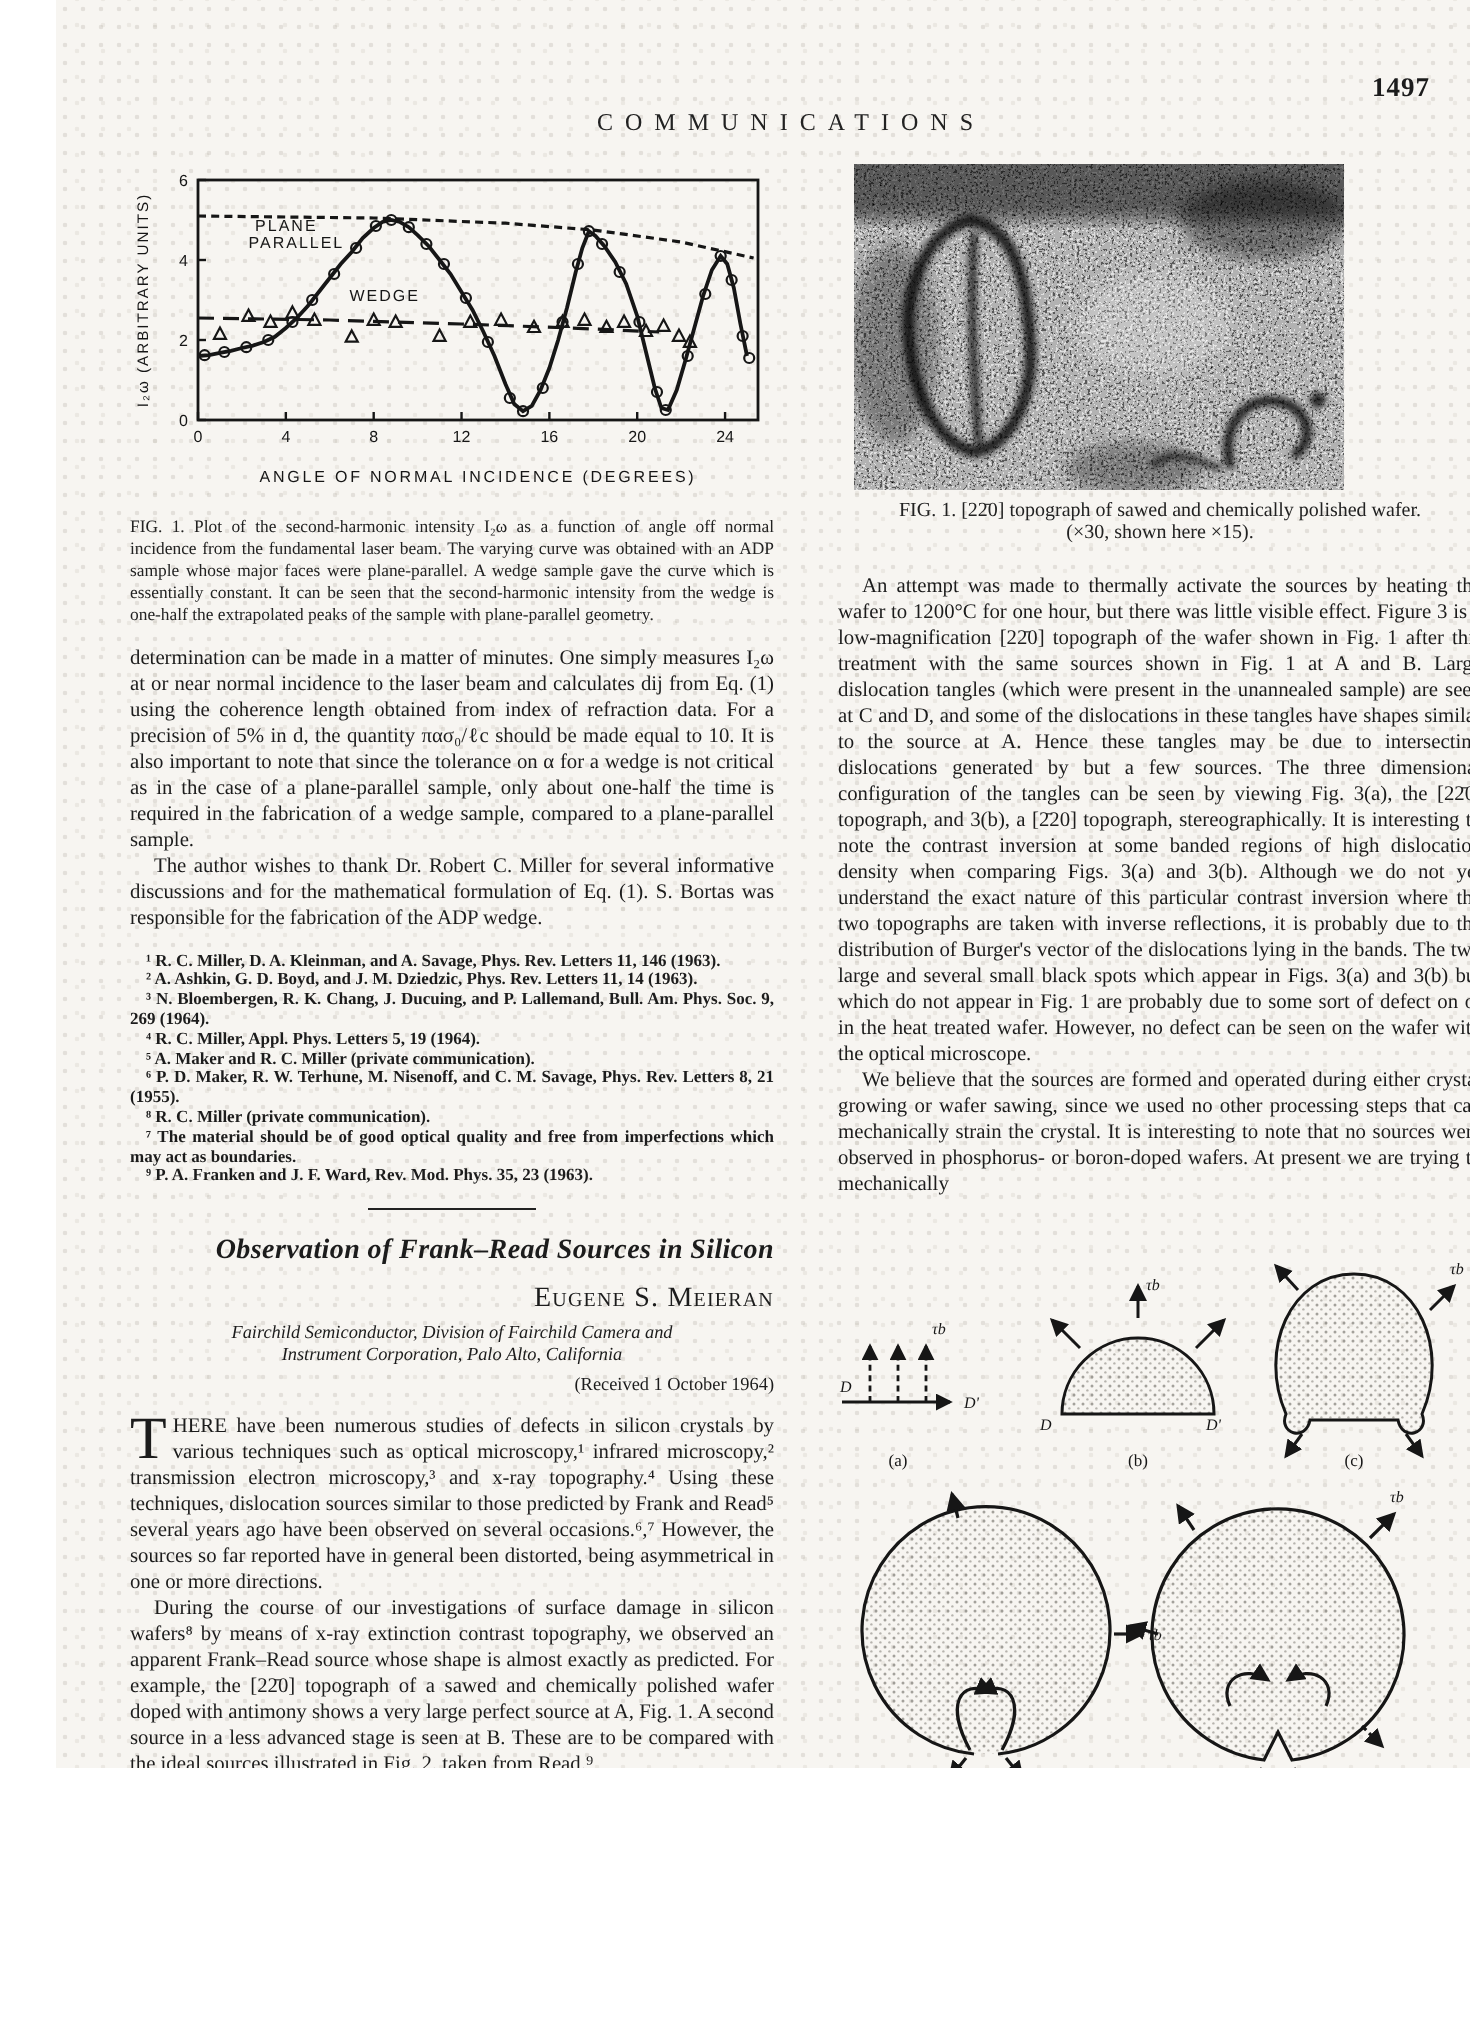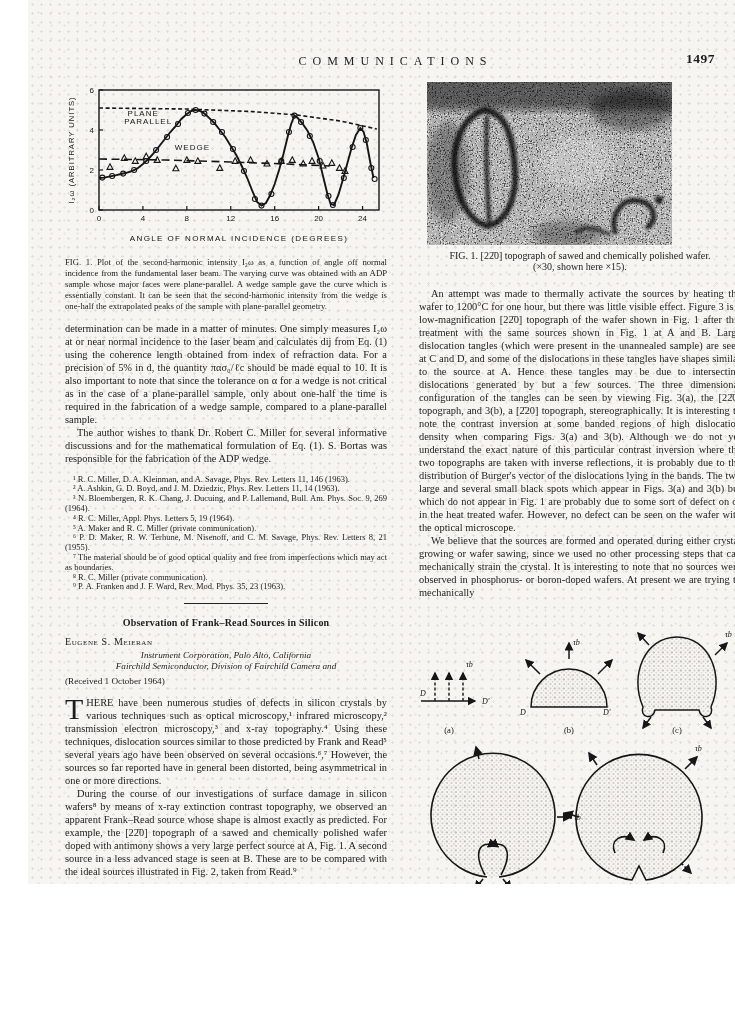--- a/index.html
+++ b/index.html
@@ -6,35 +6,35 @@
   body{font-family:"Liberation Serif","DejaVu Serif",serif;color:#1c1c1c;}
   .page{position:relative;width:735px;height:884px;overflow:hidden;
     background-color:#f7f5f1;
     background-image:
       radial-gradient(circle, rgba(185,180,170,0.33) 1px, transparent 1.3px),
       radial-gradient(circle, rgba(205,198,188,0.28) 1px, transparent 1.3px);
     background-size:9px 9px,13px 13px;
     background-position:0 0,4px 6px;margin-left:28px;}
   .running-head{position:absolute;top:54px;left:0;width:735px;text-align:center;
     font-size:12px;letter-spacing:6px;color:#222;}
-  .page-number{position:absolute;top:51px;right:48px;font-size:13.5px;font-weight:bold;letter-spacing:.5px;}
+  .page-number{position:absolute;top:36px;right:48px;font-size:13.5px;font-weight:bold;letter-spacing:.5px;}
   .col{position:absolute;top:82px;width:322px;}
   .col-left{left:37px;}
   .col-right{left:391px;}
   .fig-caption{font-size:8.7px;line-height:10.9px;text-align:justify;margin:7px 0 0 0;color:#222;}
   .caption-center{font-size:10px;line-height:10.9px;text-align:center;margin:6px 0 0 0;color:#222;}
   .body-text{font-size:10.4px;line-height:13px;text-align:justify;margin:0;} .mt10{margin-top:10px;} .mt14{margin-top:14px;}
   .indent{text-indent:12px;}
   .refs{margin-top:10px;}
-  .refs p{font-size:8.5px;line-height:9.8px;text-align:justify;margin:0;text-indent:8px;}
+  .refs p{font-size:8.5px;line-height:9.8px;text-align:justify;margin:0;text-indent:8px;font-weight:bold;}
   .rule{width:84px;border-top:1.3px solid #222;margin:11px auto 0 auto;}
-  .a2-title{font-size:10px;font-weight:bold;text-align:center;margin:13px 0 0 0;letter-spacing:.2px;}
-  .a2-author{font-variant:small-caps;font-size:10px;text-align:left;margin-top:8px;letter-spacing:.6px;}
+  .a2-title{font-size:14px;font-weight:bold;text-align:right;margin:13px 0 0 0;letter-spacing:.2px;font-style:italic;}
+  .a2-author{font-variant:small-caps;font-size:14px;text-align:right;margin-top:8px;letter-spacing:.6px;}
   .a2-affil{font-style:italic;font-size:9.2px;line-height:11px;text-align:center;margin-top:3px;}
-  .a2-received{font-size:9.2px;text-align:left;margin-top:4px;}
+  .a2-received{font-size:9.2px;text-align:right;margin-top:4px;}
   .dropcap{float:left;font-size:30px;line-height:24px;padding:1px 3px 0 0;}
   svg text{font-family:"Liberation Sans","DejaVu Sans",sans-serif;fill:#161616;}
   svg .serif-lbl{font-family:"Liberation Serif","DejaVu Serif",serif;}
   .photo-wrap{margin-left:8px;line-height:0;}
   .fig2-wrap{margin-top:12px;line-height:0;}
 </style>
 </head>
 <body>
 
 <div class="page">
@@ -135,32 +135,32 @@
     <p class="body-text mt10">determination can be made in a matter of minutes. One simply measures I₂ω at or near normal incidence to the laser beam and calculates dij from Eq. (1) using the coherence length obtained from index of refraction data. For a precision of 5% in d, the quantity πασ₀/ℓc should be made equal to 10. It is also important to note that since the tolerance on α for a wedge is not critical as in the case of a plane-parallel sample, only about one-half the time is required in the fabrication of a wedge sample, compared to a plane-parallel sample.</p>
     <p class="body-text indent">The author wishes to thank Dr. Robert C. Miller for several informative discussions and for the mathematical formulation of Eq. (1). S. Bortas was responsible for the fabrication of the ADP wedge.</p>
 
     <div class="refs">
       <p>¹ R. C. Miller, D. A. Kleinman, and A. Savage, Phys. Rev. Letters 11, 146 (1963).</p>
       <p>² A. Ashkin, G. D. Boyd, and J. M. Dziedzic, Phys. Rev. Letters 11, 14 (1963).</p>
       <p>³ N. Bloembergen, R. K. Chang, J. Ducuing, and P. Lallemand, Bull. Am. Phys. Soc. 9, 269 (1964).</p>
       <p>⁴ R. C. Miller, Appl. Phys. Letters 5, 19 (1964).</p>
       <p>⁵ A. Maker and R. C. Miller (private communication).</p>
       <p>⁶ P. D. Maker, R. W. Terhune, M. Nisenoff, and C. M. Savage, Phys. Rev. Letters 8, 21 (1955).</p>
+      <p>⁸ R. C. Miller (private communication).</p>
       <p>⁷ The material should be of good optical quality and free from imperfections which may act as boundaries.</p>
-      <p>⁸ R. C. Miller (private communication).</p>
       <p>⁹ P. A. Franken and J. F. Ward, Rev. Mod. Phys. 35, 23 (1963).</p>
     </div>
 
     <div class="rule"></div>
 
     <h1 class="a2-title">Observation of Frank–Read Sources in Silicon</h1>
     <div class="a2-author">Eugene S. Meieran</div>
     <div class="a2-affil">
+      <div>Fairchild Semiconductor, Division of Fairchild Camera and</div>
       <div>Instrument Corporation, Palo Alto, California</div>
-      <div>Fairchild Semiconductor, Division of Fairchild Camera and</div>
     </div>
     <div class="a2-received">(Received 1 October 1964)</div>
 
     <p class="body-text mt10"><span class="dropcap">T</span><span>HERE have been numerous studies of defects in silicon crystals by various techniques such as optical microscopy,¹ infrared microscopy,² transmission electron microscopy,³ and x-ray topography.⁴ Using these techniques, dislocation sources similar to those predicted by Frank and Read⁵ several years ago have been observed on several occasions.⁶,⁷ However, the sources so far reported have in general been distorted, being asymmetrical in one or more directions.</span></p>
     <p class="body-text indent">During the course of our investigations of surface damage in silicon wafers⁸ by means of x-ray extinction contrast topography, we observed an apparent Frank–Read source whose shape is almost exactly as predicted. For example, the [22̄0] topograph of a sawed and chemically polished wafer doped with antimony shows a very large perfect source at A, Fig. 1. A second source in a less advanced stage is seen at B. These are to be compared with the ideal sources illustrated in Fig. 2, taken from Read.⁹</p>
   </div>
 
   <div class="col col-right">
 
     <div class="photo-wrap">

